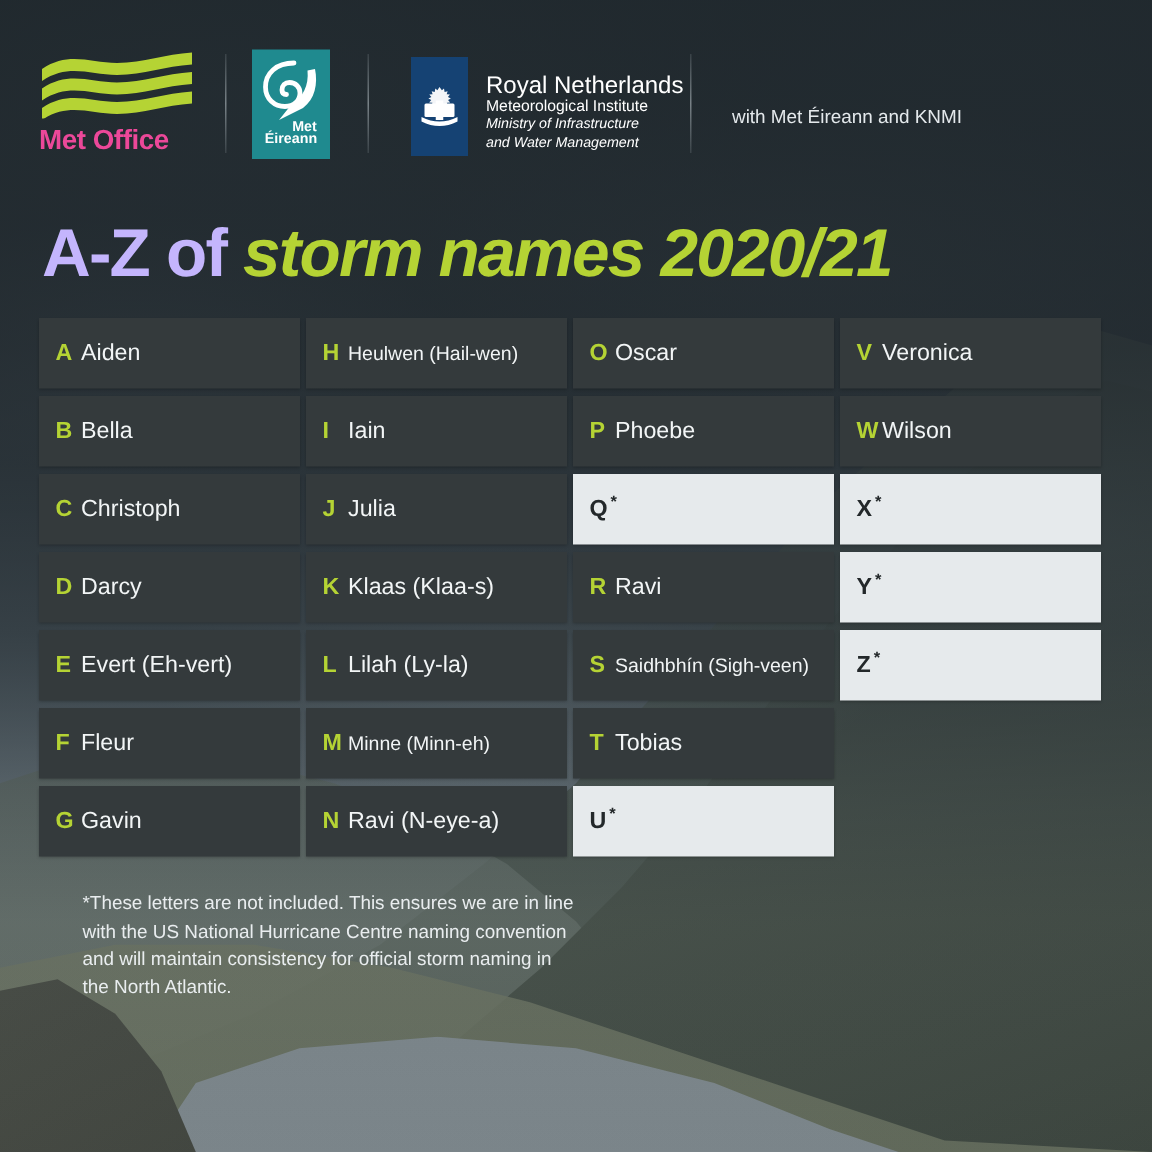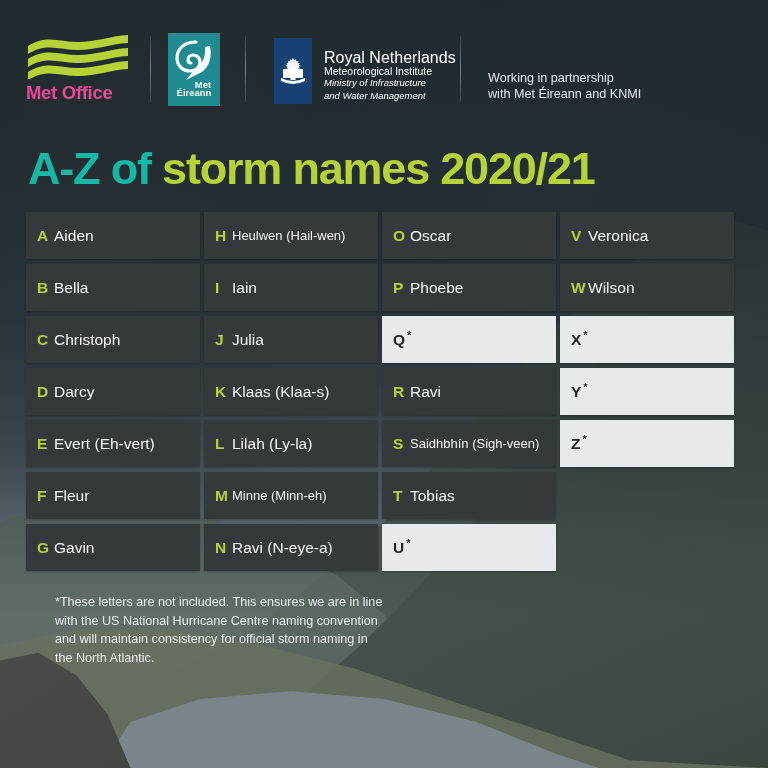--- a/index.html
+++ b/index.html
@@ -191,22 +191,22 @@
   
   .title {
     position: absolute;
     left: 28px; top: 143px;
     font-size: 45px;
     font-weight: bold;
     letter-spacing: -1.2px;
     line-height: 52px;
     white-space: nowrap;
   }
-  .title .w { color: #14b8a6; }
-  .title .g { color: #b5d334; }
+  .title .w { color: #c4b5fd; }
+  .title .g { color: #b5d334; font-style: italic; }
 
   
   .grid {
     position: absolute;
     left: 26px; top: 212px;
     width: 708px;
   }
   .col {
     position: absolute;
     top: 0;
@@ -318,21 +318,20 @@
         <div class="knmi-l1">Royal Netherlands</div>
         <div class="knmi-l2">Meteorological Institute</div>
         <div class="knmi-l3">Ministry of Infrastructure</div>
         <div class="knmi-l4">and Water Management</div>
       </div>
     </div>
 
     <div class="divider d3"></div>
 
     <div class="partner-text">
-      <div>Working in partnership</div>
       <div>with Met Éireann and KNMI</div>
     </div>
   </div>
 
   <h1 class="title">
     <span class="w">A-Z of </span><span class="g">storm names 2020/21</span>
   </h1>
 
   <div class="grid" id="grid">
       <div class="col c0">

